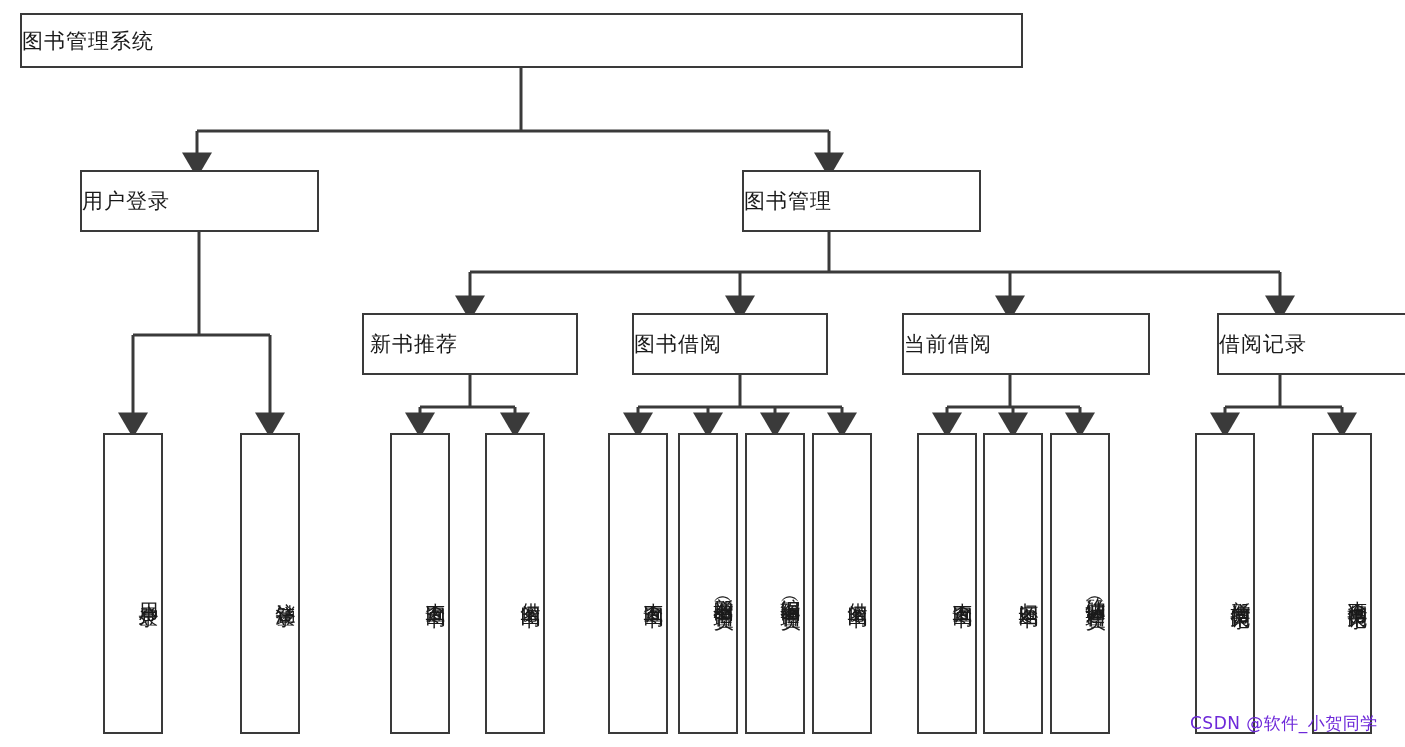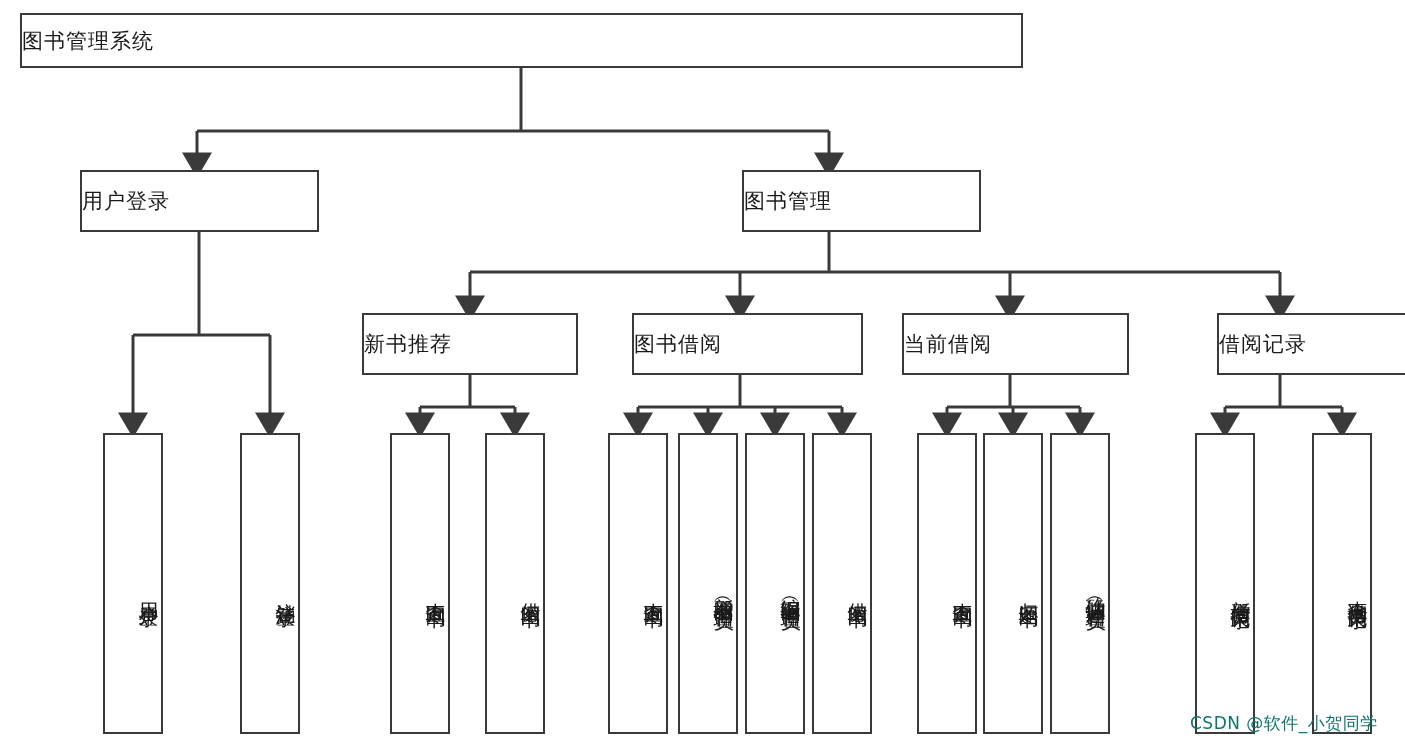--- a/index.html
+++ b/index.html
@@ -10,21 +10,21 @@
   .node{position:absolute;box-sizing:border-box;background:#fff;
         border:2.5px solid #3a3a3a;display:flex;align-items:center;
         justify-content:flex-start;color:#1a1a1a;}
   .node.h{font-size:21px;letter-spacing:1px;}
   .node.v{writing-mode:vertical-rl;text-orientation:upright;
           font-size:20px;line-height:1.22;letter-spacing:2px;
           padding-top:14px;align-items:flex-start;justify-content:center;}
   .node.v .lbl{writing-mode:vertical-rl;text-orientation:upright;
                white-space:nowrap;}
   .watermark{position:absolute;left:1190px;top:712px;font-size:17px;
-             color:#0f766e;white-space:nowrap;letter-spacing:0.5px;}
+             color:#6d28d9;white-space:nowrap;letter-spacing:0.5px;}
 </style>
 </head>
 <body>
 
 <div id="stage">
 
   <svg id="wires" viewBox="0 0 1405 747">
     <defs>
       <marker id="ar" markerWidth="12" markerHeight="12" refX="3.2" refY="5" orient="auto" markerUnits="strokeWidth">
         <path d="M0,0 L0,10 L8.5,5 z" fill="#3a3a3a"></path>
@@ -78,27 +78,27 @@
     <span class="lbl">图书管理系统</span>
   </div>
 
   <div class="node h" style="left:80px;top:170px;width:239px;height:62px;">
     <span class="lbl">用户登录</span>
   </div>
   <div class="node h" style="left:742px;top:170px;width:239px;height:62px;">
     <span class="lbl">图书管理</span>
   </div>
 
-  <div class="node h" style="left:362px;top:313px;width:216px;height:62px;">
+  <div class="node h" style="left:362px;top:313px;width:216px;height:62px;padding-left:6px;">
     <span class="lbl">新书推荐</span>
   </div>
-  <div class="node h" style="left:632px;top:313px;width:231px;height:62px;">
+  <div class="node h" style="left:632px;top:313px;width:196px;height:62px;">
     <span class="lbl">图书借阅</span>
   </div>
-  <div class="node h" style="left:902px;top:313px;width:227px;height:62px;">
+  <div class="node h" style="left:902px;top:313px;width:248px;height:62px;">
     <span class="lbl">当前借阅</span>
   </div>
   <div class="node h" style="left:1172px;top:313px;width:216px;height:62px;margin-left:45px;">
     <span class="lbl">借阅记录</span>
   </div>
 
   <div class="node v" style="left:103px;top:433px;width:60px;height:301px;">
     <span class="lbl">用户登录</span>
   </div>
   <div class="node v" style="left:240px;top:433px;width:60px;height:301px;">

